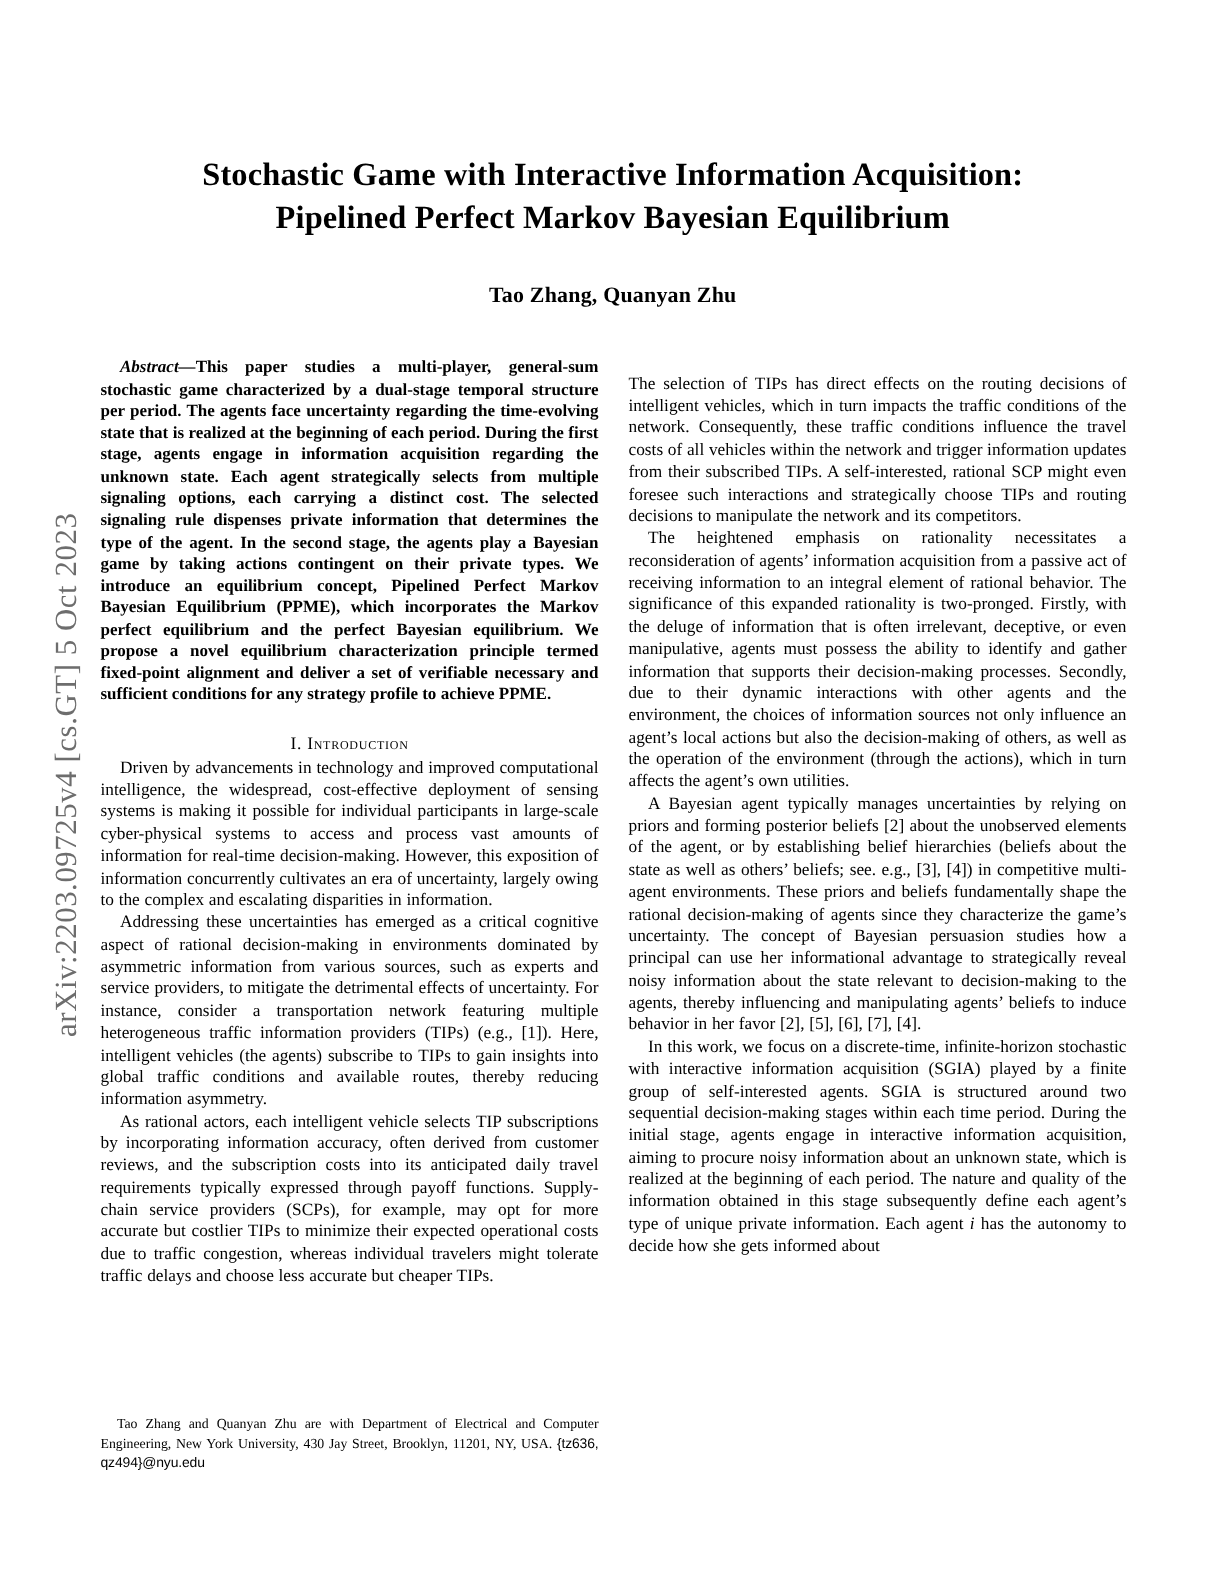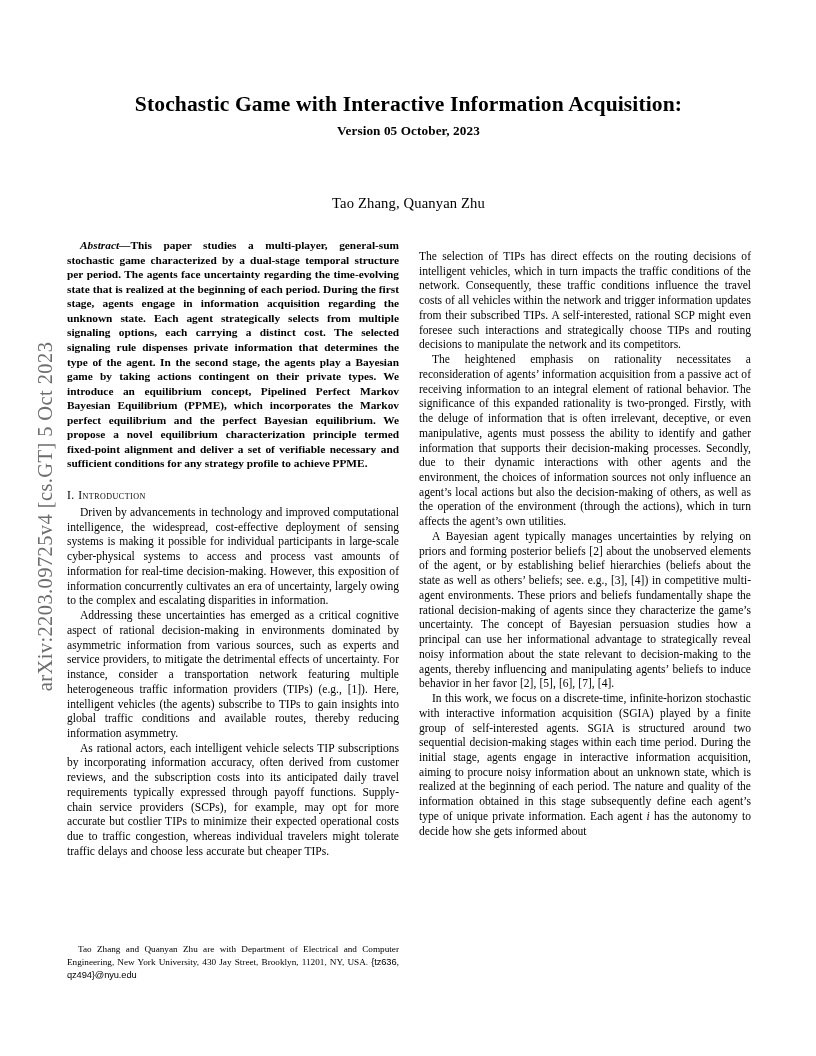--- a/index.html
+++ b/index.html
@@ -30,41 +30,42 @@
     font-size: 20.5px;
     letter-spacing: 0.4px;
     color: #6d6d6d;
     white-space: nowrap;
   }
 
   
   .title-block {
     position: absolute;
     left: 96px;
-    top: 90px;
+    top: 102px;
     width: 625px;
     text-align: center;
   }
   .paper-title {
     font-size: 21.6px;
     font-weight: bold;
     line-height: 1.33;
     letter-spacing: 0.1px;
     margin: 0;
   }
   .paper-version {
     font-size: 13.2px;
     font-weight: bold;
     margin-top: 4px;
     letter-spacing: 0.1px;
   }
   .paper-authors {
     font-size: 14.6px;
-    margin-top: 56px;
+    margin-top: 30px;
     letter-spacing: 0.15px;
+    font-weight: bold;
   }
 
   
   .columns {
     position: absolute;
     left: 67px;
     top: 238px;
     width: 684px;
     height: 760px;
   }
@@ -99,21 +100,21 @@
     hyphens: auto;
   }
   .abstract .abs-label {
     font-style: italic;
     font-weight: bold;
     margin-top: 12px;
   }
 
   .section-head {
     margin: 18px 0 3px 0;
-    text-align: left;
+    text-align: center;
     font-size: 11.6px;
     font-variant: small-caps;
     letter-spacing: 0.5px;
   }
   .section-head .secnum {
     font-variant: normal;
   }
 
   
   .footnote {
@@ -141,22 +142,22 @@
 </head>
 <body>
 
 <div class="page">
 
   <div class="arxiv-stamp">arXiv:2203.09725v4  [cs.GT]  5 Oct 2023</div>
 
   <div class="title-block">
     <h1 class="paper-title">
       <span>Stochastic Game with Interactive Information Acquisition:</span><br>
+      <span>Pipelined Perfect Markov Bayesian Equilibrium</span>
     </h1>
-    <div class="paper-version">Version 05 October, 2023</div>
     <div class="paper-authors">Tao Zhang, Quanyan Zhu</div>
   </div>
 
   <div class="columns">
 
     <div class="col col-left">
 
       <p class="abstract"><span class="abs-label">Abstract</span><span class="abs-label">—</span><span>This paper studies a multi-player, general-sum stochastic game characterized by a dual-stage temporal structure per period. The agents face uncertainty regarding the time-evolving state that is realized at the beginning of each period. During the first stage, agents engage in information acquisition regarding the unknown state. Each agent strategically selects from multiple signaling options, each carrying a distinct cost. The selected signaling rule dispenses private information that determines the type of the agent. In the second stage, the agents play a Bayesian game by taking actions contingent on their private types. We introduce an equilibrium concept, Pipelined Perfect Markov Bayesian Equilibrium (PPME), which incorporates the Markov perfect equilibrium and the perfect Bayesian equilibrium. We propose a novel equilibrium characterization principle termed fixed-point alignment and deliver a set of verifiable necessary and sufficient conditions for any strategy profile to achieve PPME.</span></p>
 
       <div class="section-head"><span class="secnum">I.</span>

